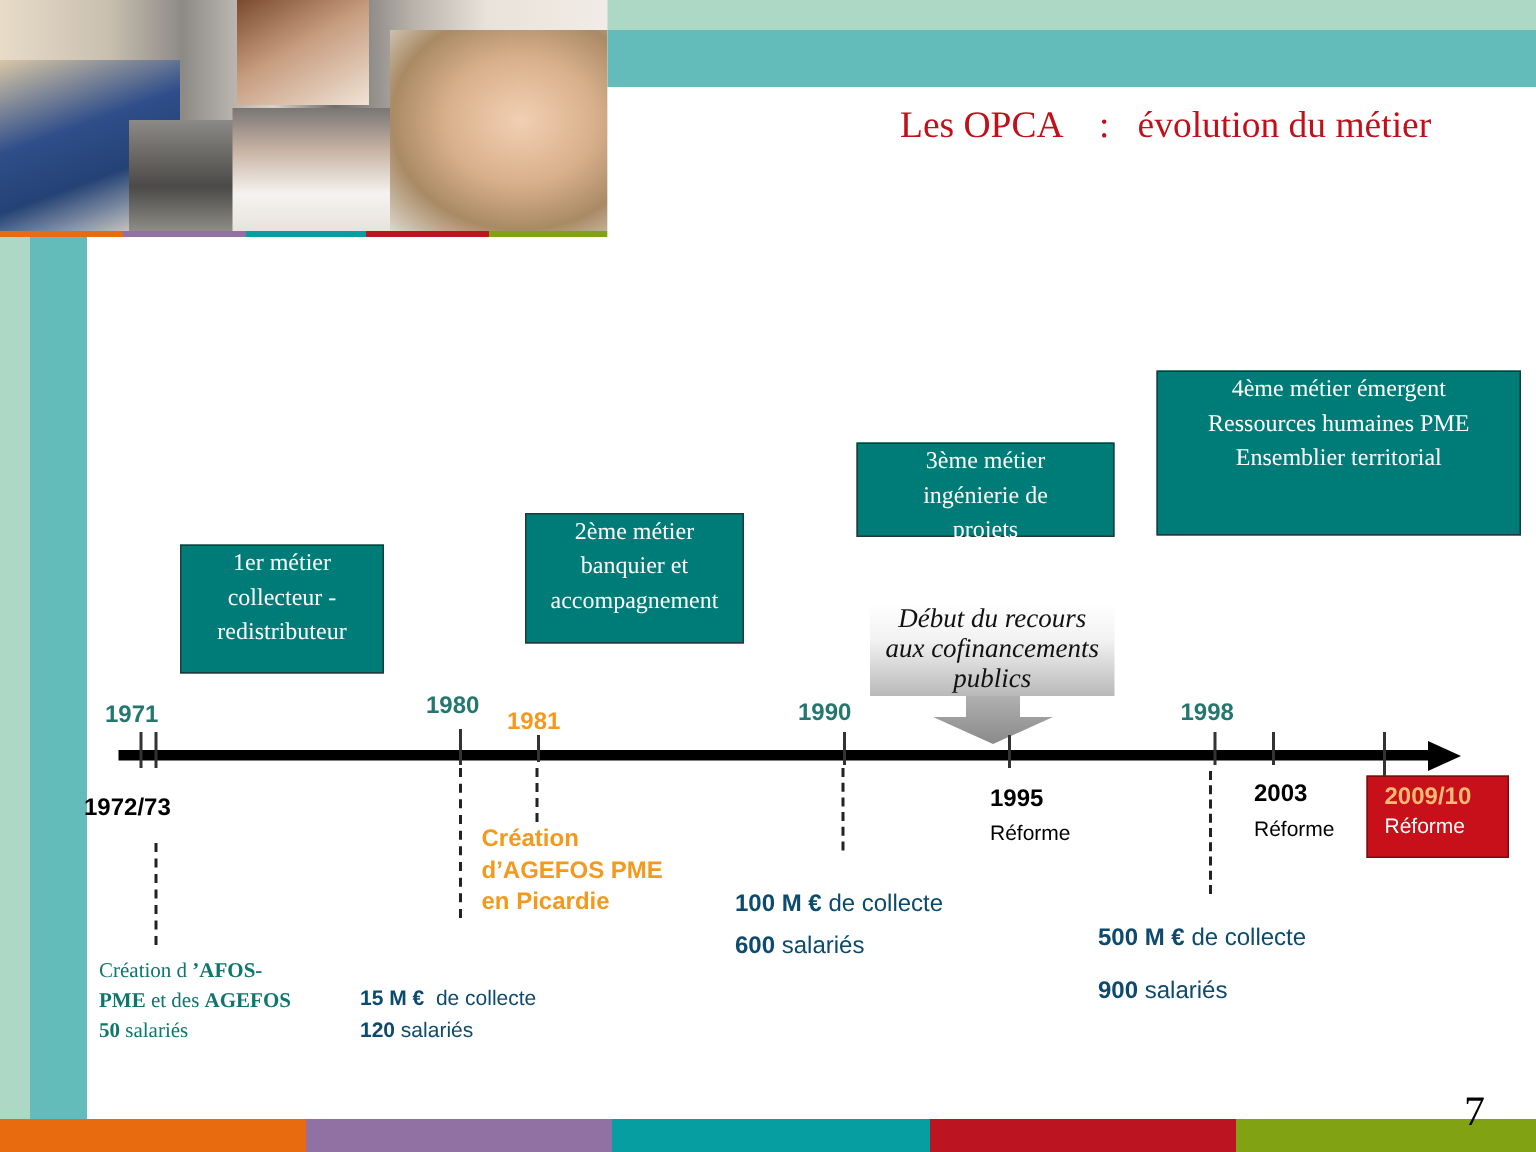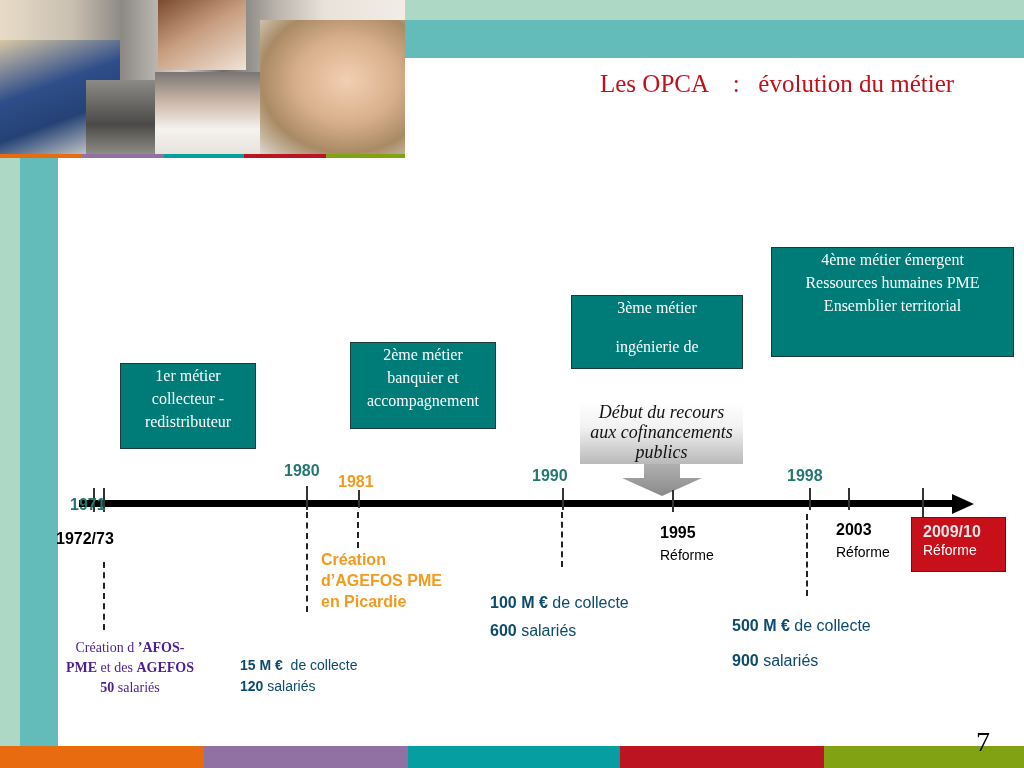--- a/index.html
+++ b/index.html
@@ -33,21 +33,21 @@
   .tick { position: absolute; width: 1.5px; background: #333; }
   .dash { position: absolute; width: 0; border-left: 2px dashed #222; }
 
   .yr { position: absolute; font-weight: bold; font-size: 16px; }
   .teal { color: #23776f; }
   .orange { color: #f39a1e; }
   .black { color: #000; }
 
   .small-label { position: absolute; font-size: 14px; color: #000; line-height: 19px; }
   .orange-label { position: absolute; left: 321px; top: 549px; font-size: 16px; line-height: 21px; color: #f39a1e; font-weight: bold; }
-  .afos-label { position: absolute; left: 66px; top: 638px; font-family: "Liberation Serif", serif; font-size: 14px; line-height: 20px; color: #4c1d95; text-align: center; }
+  .afos-label { position: absolute; left: 66px; top: 638px; font-family: "Liberation Serif", serif; font-size: 14px; line-height: 20px; color: #0f766e; }
   .stat { position: absolute; font-size: 16px; color: #0c4a6e; }
   .stat b { font-weight: bold; }
   .reform-box { position: absolute; left: 911px; top: 517px; width: 95px; height: 55px; background: #c8101a; border: 1px solid #7a0d10; color: #fff; padding: 5px 0 0 11px; }
   .page-num { position: absolute; left: 976px; top: 726px; font-family: "Liberation Serif", serif; font-size: 28px; color: #000; }
 </style>
 </head>
 <body>
 
 <div class="band-top"></div>
 <div class="band-top2"></div>
@@ -72,21 +72,21 @@
 <div class="metier-box" style="left:120px;top:363px;width:136px;height:86px;">
   <div>1er métier</div>
   <div>collecteur -</div>
   <div>redistributeur</div>
 </div>
 <div class="metier-box" style="left:350px;top:342px;width:146px;height:87px;justify-content:flex-start;padding-top:0;">
   <div>2ème métier</div>
   <div>banquier et</div>
   <div>accompagnement</div>
 </div>
-<div class="metier-box" style="left:571px;top:295px;width:172px;height:74px;gap:16px;">
+<div class="metier-box" style="left:571px;top:295px;width:172px;height:63px;">
   <div>3ème métier</div>
   <div>ingénierie de</div>
   <div>projets</div>
 </div>
 <div class="metier-box" style="left:771px;top:247px;width:243px;height:110px;">
   <div>4ème métier émergent</div>
   <div>Ressources humaines PME</div>
   <div>Ensemblier territorial</div>
 </div>
 
@@ -117,34 +117,34 @@
 <div class="tick" style="left:809px;top:488px;height:22px;"></div>
 <div class="tick" style="left:848px;top:488px;height:22px;"></div>
 <div class="tick" style="left:922px;top:488px;height:30px;"></div>
 
 <div class="dash" style="left:103px;top:562px;height:68px;"></div>
 <div class="dash" style="left:306px;top:512px;height:100px;"></div>
 <div class="dash" style="left:357px;top:512px;height:36px;"></div>
 <div class="dash" style="left:561px;top:512px;height:55px;"></div>
 <div class="dash" style="left:806px;top:514px;height:82px;"></div>
 
-<div class="yr teal" style="left:70px;top:496px;">1971</div>
+<div class="yr teal" style="left:70px;top:468px;">1971</div>
 <div class="yr teal" style="left:284px;top:462px;">1980</div>
 <div class="yr orange" style="left:338px;top:473px;">1981</div>
 <div class="yr teal" style="left:532px;top:467px;">1990</div>
 <div class="yr teal" style="left:787px;top:467px;">1998</div>
 
 <div class="yr black" style="left:56px;top:530px;">1972/73</div>
 <div class="yr black" style="left:660px;top:524px;">1995</div>
 <div class="small-label" style="left:660px;top:546px;">Réforme</div>
 <div class="yr black" style="left:836px;top:521px;">2003</div>
 <div class="small-label" style="left:836px;top:543px;">Réforme</div>
 
 <div class="reform-box">
-  <div class="yr" style="position:static;color:#e5e5e5;">2009/10</div>
+  <div class="yr" style="position:static;color:#fdba74;">2009/10</div>
   <div style="font-size:14px;color:#fff;line-height:18px;">Réforme</div>
 </div>
 
 <div class="afos-label">
   <div><span>Création d </span><b>’AFOS-</b></div>
   <div><b>PME</b><span> et des </span><b>AGEFOS</b></div>
   <div><b>50</b><span> salariés</span></div>
 </div>
 
 <div class="orange-label">

